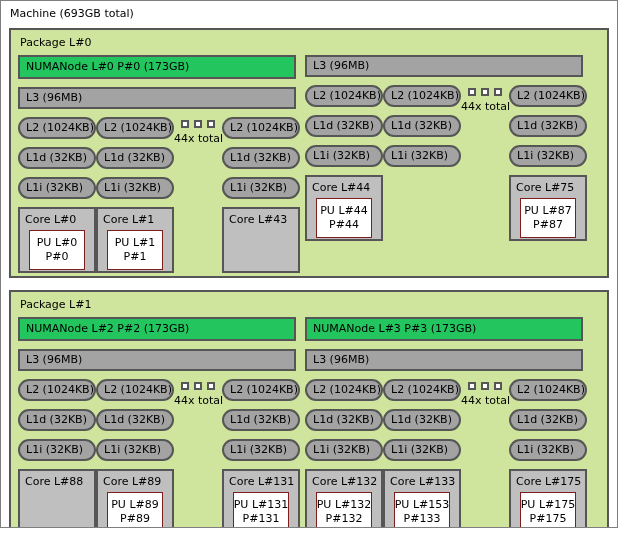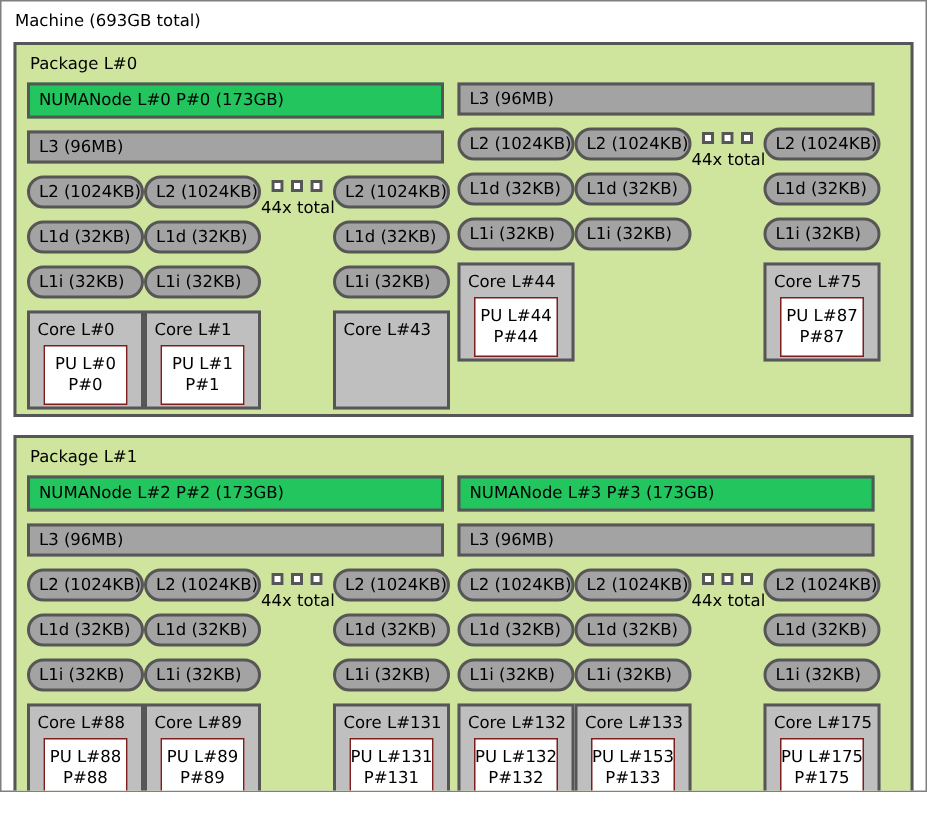--- a/index.html
+++ b/index.html
@@ -155,24 +155,20 @@
       <div class="half">
         <div class="numa">NUMANode L#2 P#2 (173GB)</div>
         <div class="wbox l3">L3 (96MB)</div>
         <div class="cols">
           <div class="ccol">
             <div class="wbox">L2 (1024KB)</div>
             <div class="wbox">L1d (32KB)</div>
             <div class="wbox">L1i (32KB)</div>
             <div class="core">
               <div class="core-label">Core L#88</div>
-              <div class="pu">
-                <div>PU L#88</div>
-                <div>P#88</div>
-              </div>
             </div>
           </div>
           <div class="ccol">
             <div class="wbox">L2 (1024KB)</div>
             <div class="wbox">L1d (32KB)</div>
             <div class="wbox">L1i (32KB)</div>
             <div class="core">
               <div class="core-label">Core L#89</div>
               <div class="pu">
                 <div>PU L#89</div>

